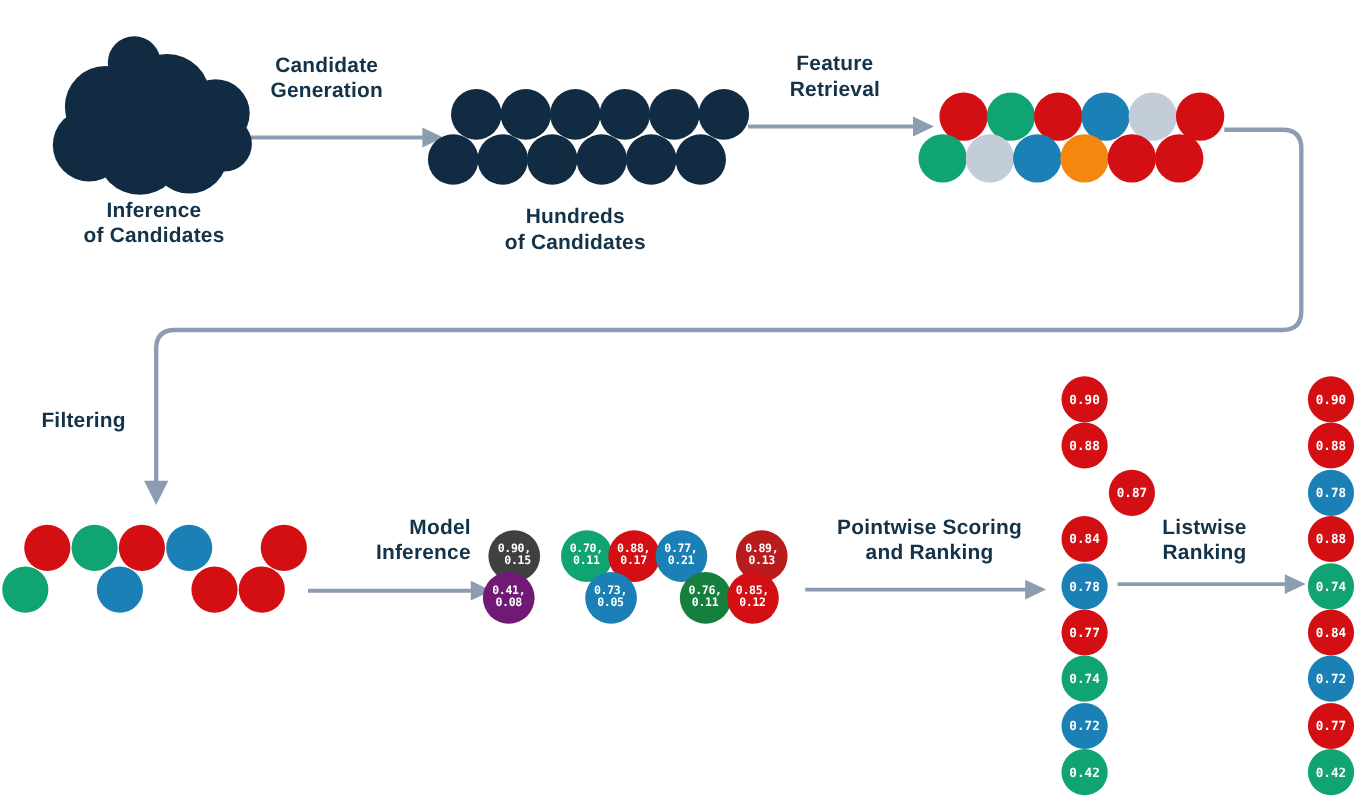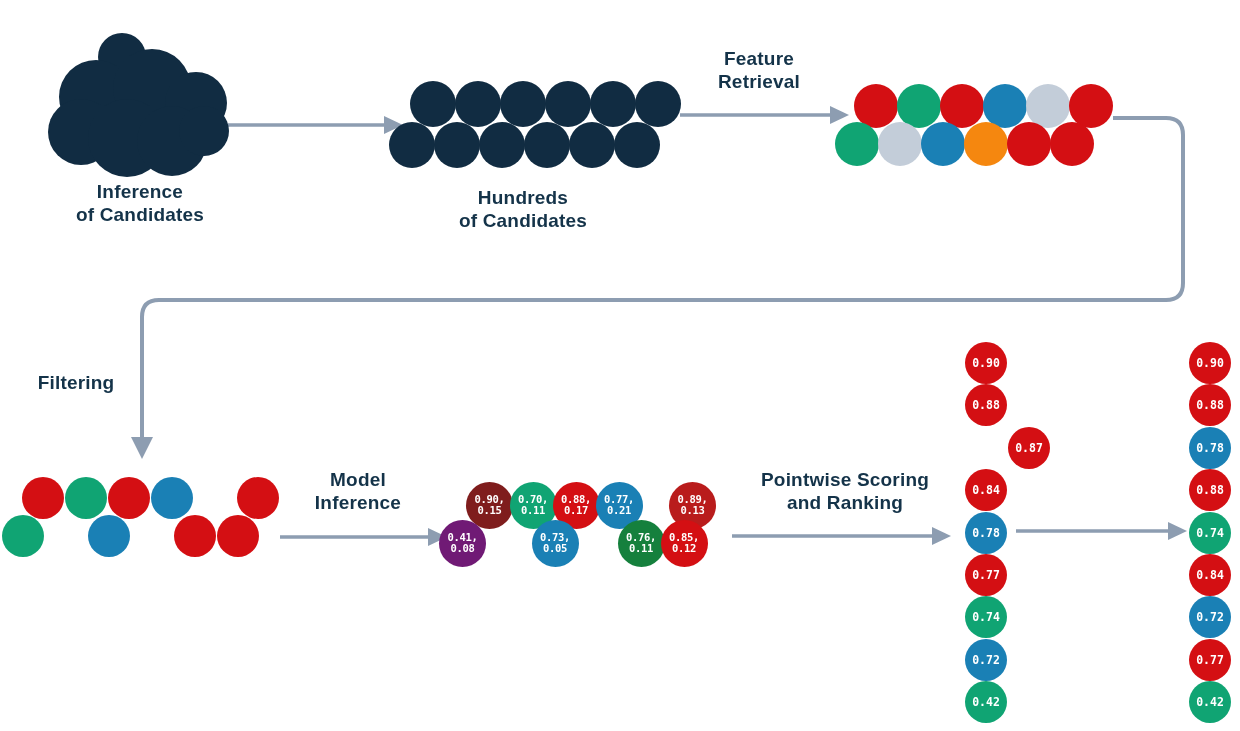--- a/index.html
+++ b/index.html
@@ -101,21 +101,21 @@
       <div class="dot" data-name="candidate-circle" style="left: 65px; top: 477px; width: 42px; height: 42px; background: rgb(16, 164, 115);"></div>
       <div class="dot" data-name="candidate-circle" style="left: 108px; top: 477px; width: 42px; height: 42px; background: rgb(212, 15, 19);"></div>
       <div class="dot" data-name="candidate-circle" style="left: 151px; top: 477px; width: 42px; height: 42px; background: rgb(26, 128, 181);"></div>
       <div class="dot" data-name="candidate-circle" style="left: 237px; top: 477px; width: 42px; height: 42px; background: rgb(212, 15, 19);"></div>
       <div class="dot" data-name="candidate-circle" style="left: 2px; top: 515px; width: 42px; height: 42px; background: rgb(16, 164, 115);"></div>
       <div class="dot" data-name="candidate-circle" style="left: 88px; top: 515px; width: 42px; height: 42px; background: rgb(26, 128, 181);"></div>
       <div class="dot" data-name="candidate-circle" style="left: 174px; top: 515px; width: 42px; height: 42px; background: rgb(212, 15, 19);"></div>
       <div class="dot" data-name="candidate-circle" style="left: 217px; top: 515px; width: 42px; height: 42px; background: rgb(212, 15, 19);"></div>
     </div>
   <div class="cluster" data-name="scored-candidates-cluster">
-      <div class="dot" data-name="scored-candidate-circle" style="left: 466px; top: 481.5px; width: 47px; height: 47px; background: #7f1d1d; color: rgb(255, 255, 255);">0.90,
+      <div class="dot" data-name="scored-candidate-circle" style="left: 444px; top: 481.5px; width: 47px; height: 47px; background: #404040; color: rgb(255, 255, 255); text-align: right;">0.90,
 0.15</div>
       <div class="dot" data-name="scored-candidate-circle" style="left: 509.5px; top: 481.5px; width: 47px; height: 47px; background: rgb(16, 164, 115); color: rgb(255, 255, 255);">0.70,
 0.11</div>
       <div class="dot" data-name="scored-candidate-circle" style="left: 552.5px; top: 481.5px; width: 47px; height: 47px; background: rgb(212, 15, 19); color: rgb(255, 255, 255);">0.88,
 0.17</div>
       <div class="dot" data-name="scored-candidate-circle" style="left: 595.5px; top: 481.5px; width: 47px; height: 47px; background: rgb(26, 128, 181); color: rgb(255, 255, 255);">0.77,
 0.21</div>
       <div class="dot" data-name="scored-candidate-circle" style="left: 669px; top: 481.5px; width: 47px; height: 47px; background: #b91c1c; color: rgb(255, 255, 255);">0.89,
 0.13</div>
       <div class="dot" data-name="scored-candidate-circle" style="left: 439px; top: 519.5px; width: 47px; height: 47px; background: #701a75; color: rgb(255, 255, 255);">0.41,
@@ -146,29 +146,33 @@
       <div class="dot" data-name="ranked-candidate-circle" style="left: 1189px; top: 511.6px; width: 42px; height: 42px; background: rgb(16, 164, 115); color: rgb(255, 255, 255);">0.74</div>
       <div class="dot" data-name="ranked-candidate-circle" style="left: 1189px; top: 554px; width: 42px; height: 42px; background: rgb(212, 15, 19); color: rgb(255, 255, 255);">0.84</div>
       <div class="dot" data-name="ranked-candidate-circle" style="left: 1189px; top: 596.4px; width: 42px; height: 42px; background: rgb(26, 128, 181); color: rgb(255, 255, 255);">0.72</div>
       <div class="dot" data-name="ranked-candidate-circle" style="left: 1189px; top: 638.8px; width: 42px; height: 42px; background: rgb(212, 15, 19); color: rgb(255, 255, 255);">0.77</div>
       <div class="dot" data-name="ranked-candidate-circle" style="left: 1189px; top: 681.2px; width: 42px; height: 42px; background: rgb(16, 164, 115); color: rgb(255, 255, 255);">0.42</div>
     </div>
 
   <div class="label" style="left:55px;top:180px;width:170px;" data-name="millions-caption">Inference
 of Candidates</div>
 
+  <div class="label" style="left:227px;top:48px;width:140px;" data-name="candidate-generation-label">Candidate
+Generation</div>
 
   <div class="label" style="left:428px;top:186px;width:190px;" data-name="hundreds-caption">Hundreds
 of Candidates</div>
 
   <div class="label" style="left:699px;top:47px;width:120px;" data-name="feature-retrieval-label">Feature
 Retrieval</div>
 
   <div class="label" style="left:16px;top:371px;width:120px;" data-name="filtering-label">Filtering</div>
 
-  <div class="label" style="left:288px;top:468px;width:140px;" data-name="model-inference-label">Model
+  <div class="label" style="left:288px;top:468px;width:140px;text-align:right;" data-name="model-inference-label">Model
 Inference</div>
 
   <div class="label" style="left:745px;top:468px;width:200px;" data-name="pointwise-label">Pointwise Scoring
 and Ranking</div>
 
+  <div class="label" style="left:1025px;top:468px;width:140px;" data-name="listwise-label">Listwise
+Ranking</div>
 
 </div>
 
 </body></html>

